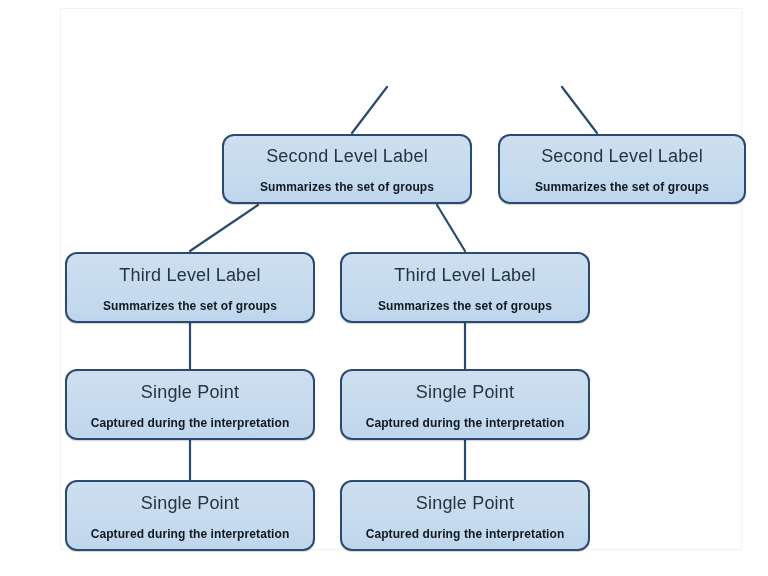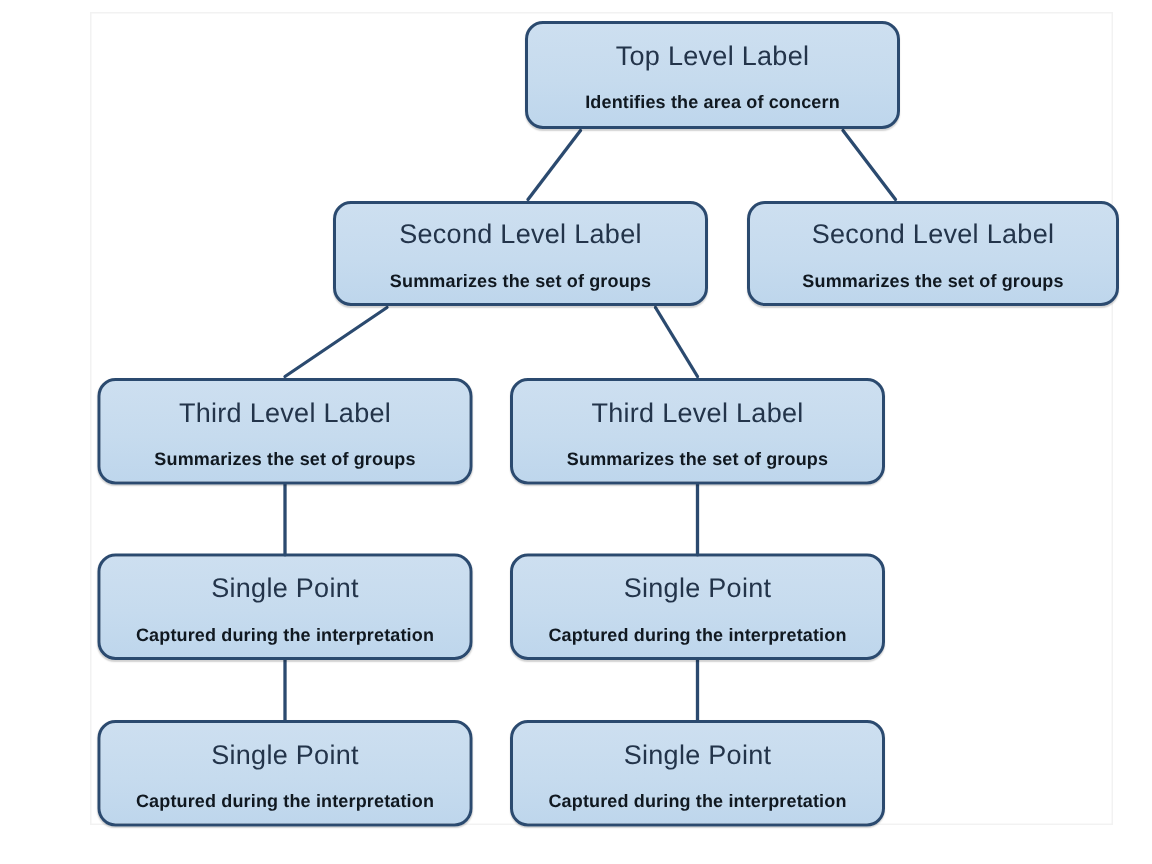--- a/index.html
+++ b/index.html
@@ -88,24 +88,20 @@
       <line x1="562" y1="87" x2="597" y2="133"></line>
       <line x1="258" y1="205" x2="190" y2="251"></line>
       <line x1="437" y1="205" x2="465" y2="251"></line>
       <line x1="190" y1="323" x2="190" y2="370"></line>
       <line x1="465" y1="323" x2="465" y2="370"></line>
       <line x1="190" y1="440" x2="190" y2="481"></line>
       <line x1="465" y1="440" x2="465" y2="481"></line>
     </g>
   </svg>
 
-  <div class="node" style="left:350px; top:14px; width:250px; height:72px;">
-    <div class="title">Top Level Label</div>
-    <div class="subtitle">Identifies the area of concern</div>
-  </div>
 
   <div class="node" style="left:222px; top:134px; width:250px; height:70px;">
     <div class="title">Second Level Label</div>
     <div class="subtitle">Summarizes the set of groups</div>
   </div>
 
   <div class="node" style="left:498px; top:134px; width:248px; height:70px;">
     <div class="title">Second Level Label</div>
     <div class="subtitle">Summarizes the set of groups</div>
   </div>

